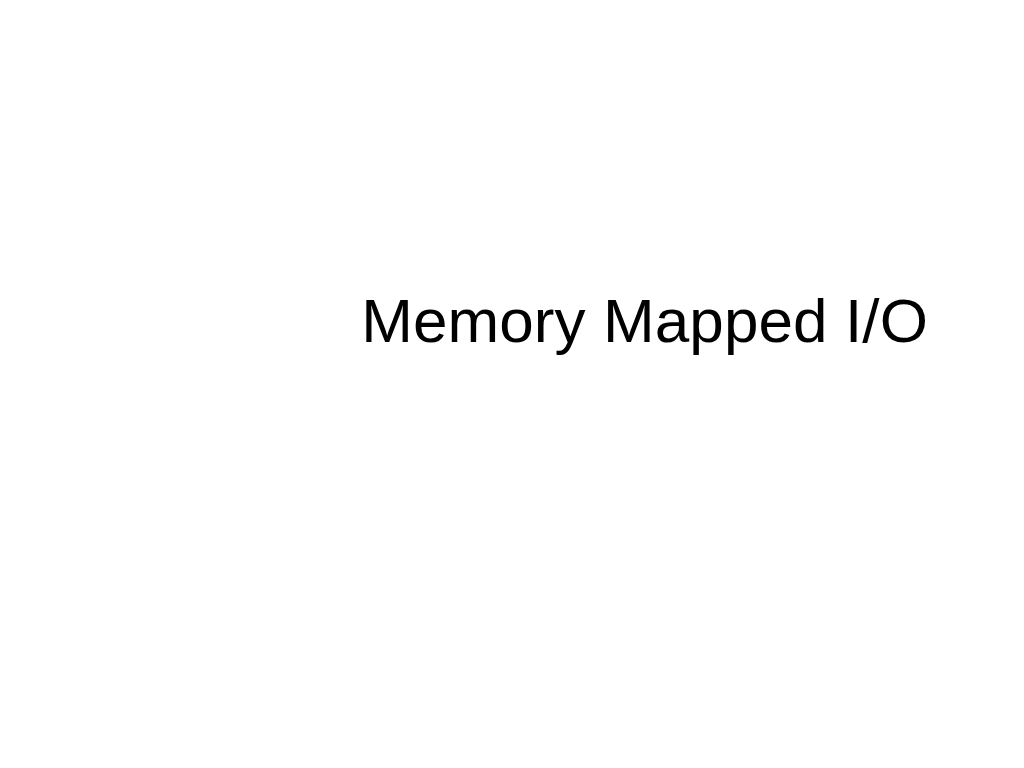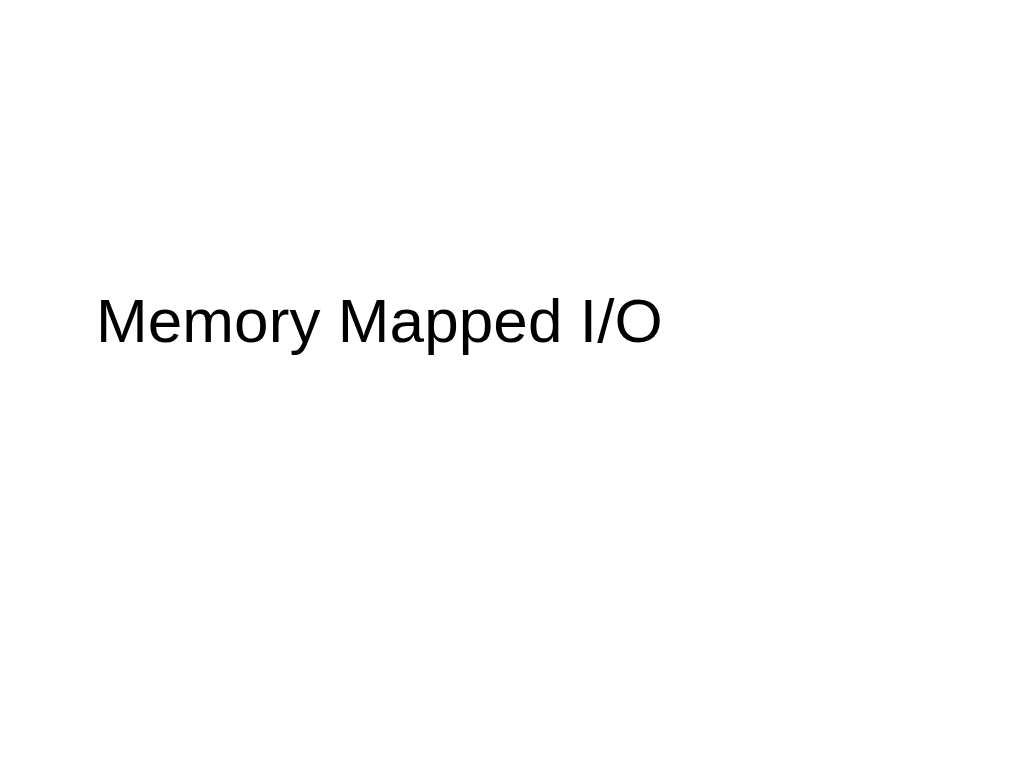--- a/index.html
+++ b/index.html
@@ -27,21 +27,21 @@
 
   
   .title-placeholder {
     position: absolute;
     left: 96px;
     top: 248px;
     width: 832px;
     height: 145px;
     display: flex;
     align-items: center;
-    justify-content: flex-start;
+    justify-content: flex-end;
     text-align: center;
   }
 
   .slide-title {
     margin: 0;
     padding: 0;
     font-family: "Liberation Sans", "DejaVu Sans", sans-serif;
     font-size: 62px;
     font-weight: 400;
     font-style: normal;

